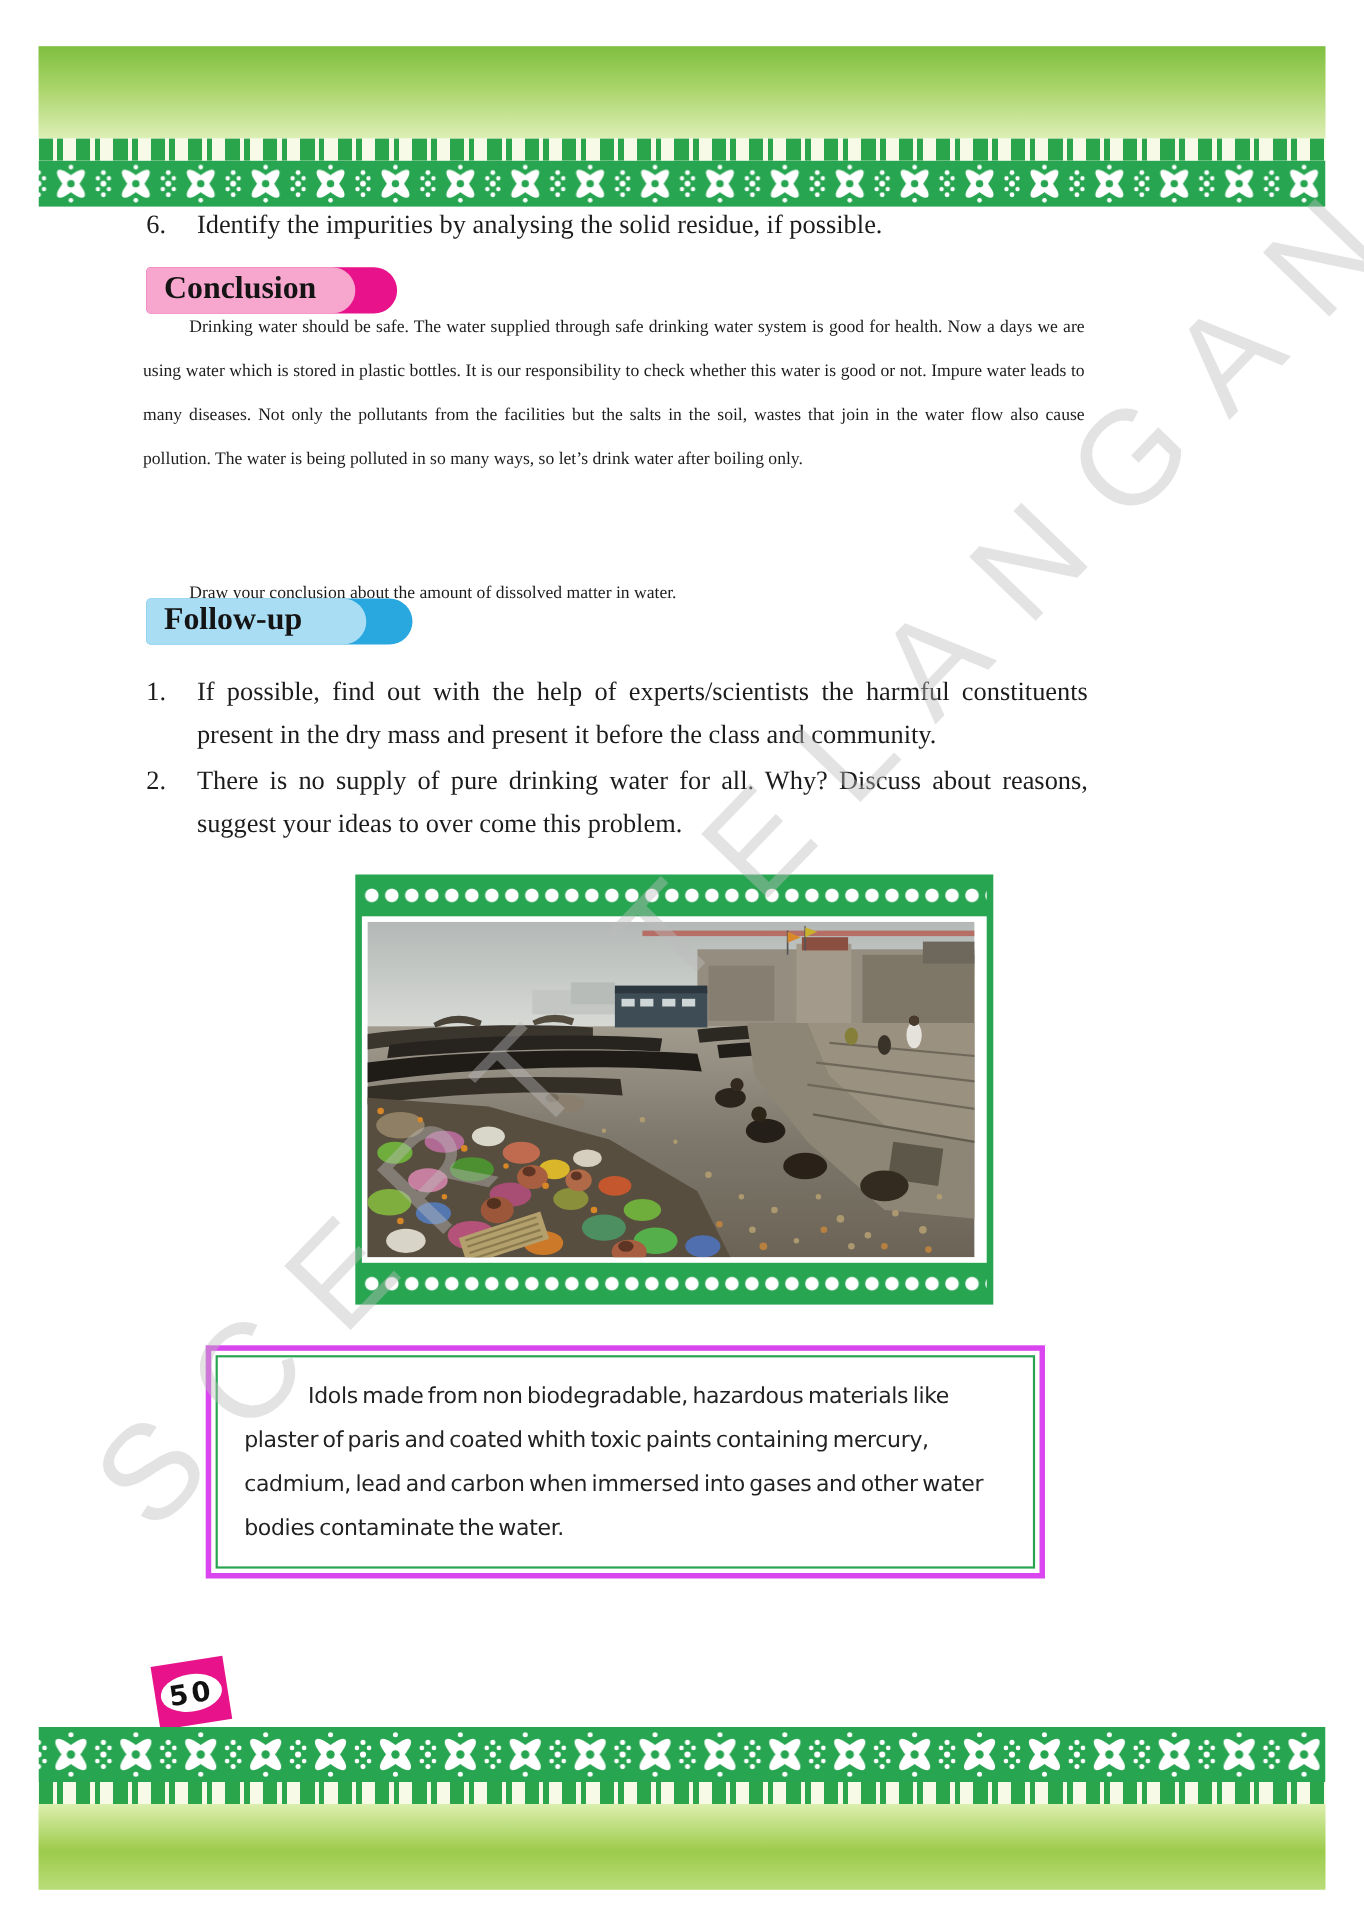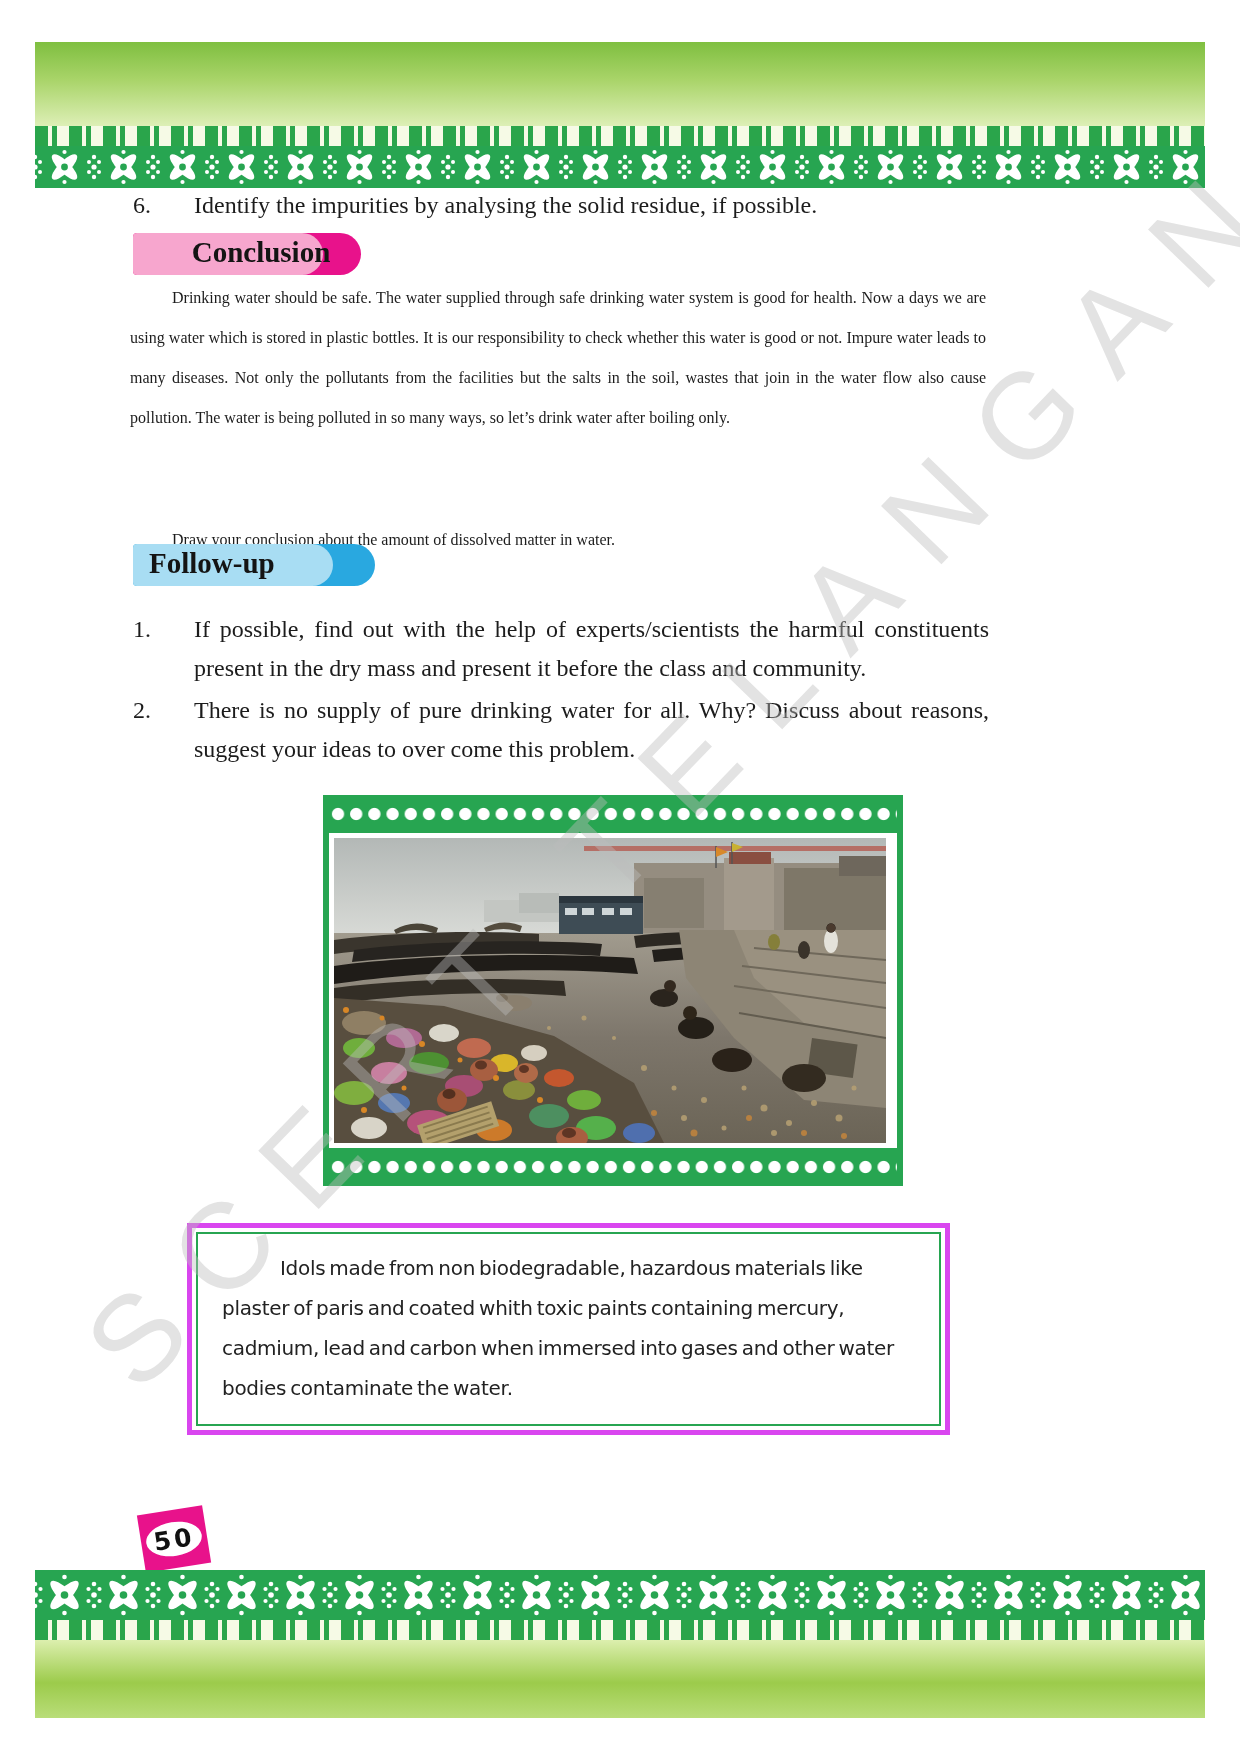--- a/index.html
+++ b/index.html
@@ -13,21 +13,21 @@
   .dash-row{height:20px;background-color:#f6fae6;
     background-image:repeating-linear-gradient(90deg,#2aa54b 0 13px,transparent 13px 17px,#2aa54b 17px 22px,transparent 22px 34px);}
   .x-band{height:42px;}
   .x-band svg{display:block;width:100%;height:100%;}
   .x-band-bottom{height:50px;}
 
   
   .bodytext{position:absolute;left:130px;width:856px;font-size:16px;line-height:40px;text-align:justify;}
   .numbered{position:absolute;left:133px;width:856px;font-size:24px;line-height:39px;}
   .numbered .num{position:absolute;left:0;top:0;}
-  .numbered .itm{margin-left:61px;text-align:justify;}
+  .numbered .itm{margin-left:46px;text-align:justify;}
   .indent{text-indent:42px;}
 
   
   .badge{position:absolute;height:42px;}
   .badge .back{position:absolute;top:0;bottom:0;left:0;border-radius:4px 21px 21px 4px;}
   .badge .front{position:absolute;top:0;bottom:0;left:0;border-radius:4px 21px 21px 4px;}
   .badge .label{position:relative;display:block;padding:3px 0 0 16px;
                 font-weight:bold;font-size:29px;color:#141414;font-family:"Liberation Serif",serif;}
   .badge-conclusion .back{width:228px;background:#e8128b;}
   .badge-conclusion .front{width:190px;background:#f7a6ce;}
@@ -98,21 +98,21 @@
         <rect width="100%" height="100%" fill="url(#xf1)"></rect>
       </svg>
     </div>
   </div>
 
   <div class="numbered" style="top:186px;">
     <span class="num">6.</span>
     <div class="itm">Identify the impurities by analysing the solid residue, if possible.</div>
   </div>
 
-  <div class="badge badge-conclusion" style="left:133px;top:233px;width:240px;text-align:center;">
+  <div class="badge badge-conclusion" style="left:133px;top:243px;width:240px;">
     <span class="back"></span>
     <span class="front"></span>
     <span class="label">Conclusion</span>
   </div>
 
   <div class="bodytext indent" style="top:278px;">Drinking water should be safe. The water supplied through safe drinking water system is good for health. Now a days we are using water which is stored in plastic bottles. It is our responsibility to check whether this water is good or not. Impure water leads to many diseases. Not only the pollutants from the facilities but the salts in the soil, wastes that join in the water flow also cause pollution. The water is being polluted in so many ways, so let’s drink water after boiling only.</div>
 
   <div class="bodytext indent" style="top:520px;">Draw your conclusion about the amount of dissolved matter in water.</div>
 
   <div class="badge badge-followup" style="left:133px;top:544px;width:255px;">

